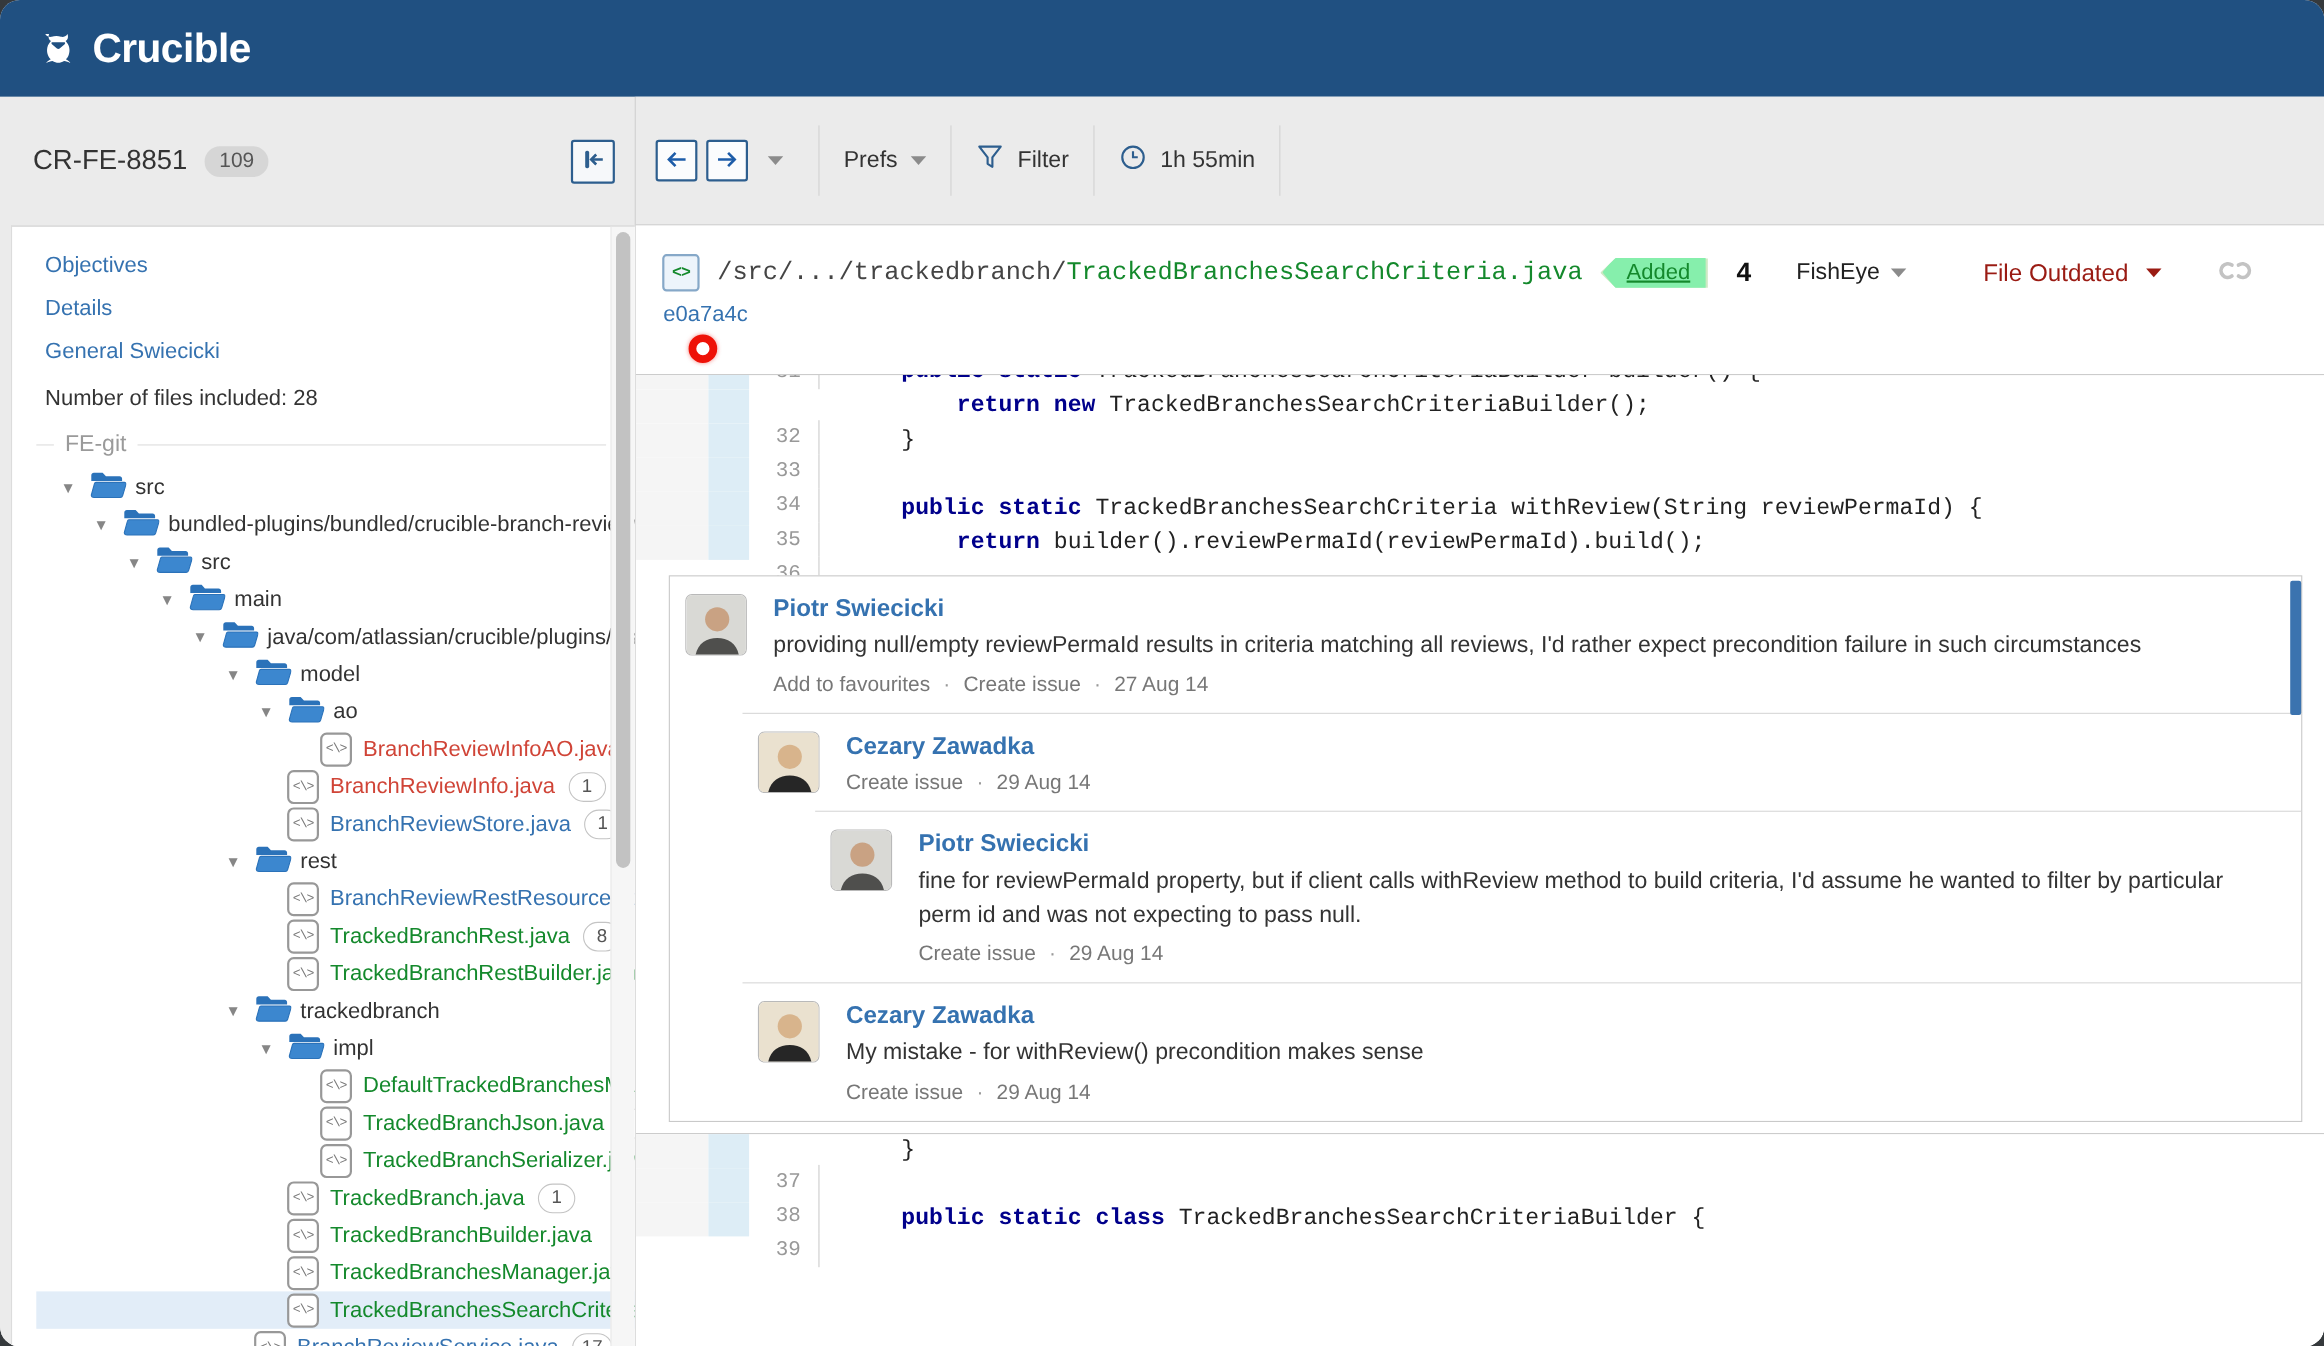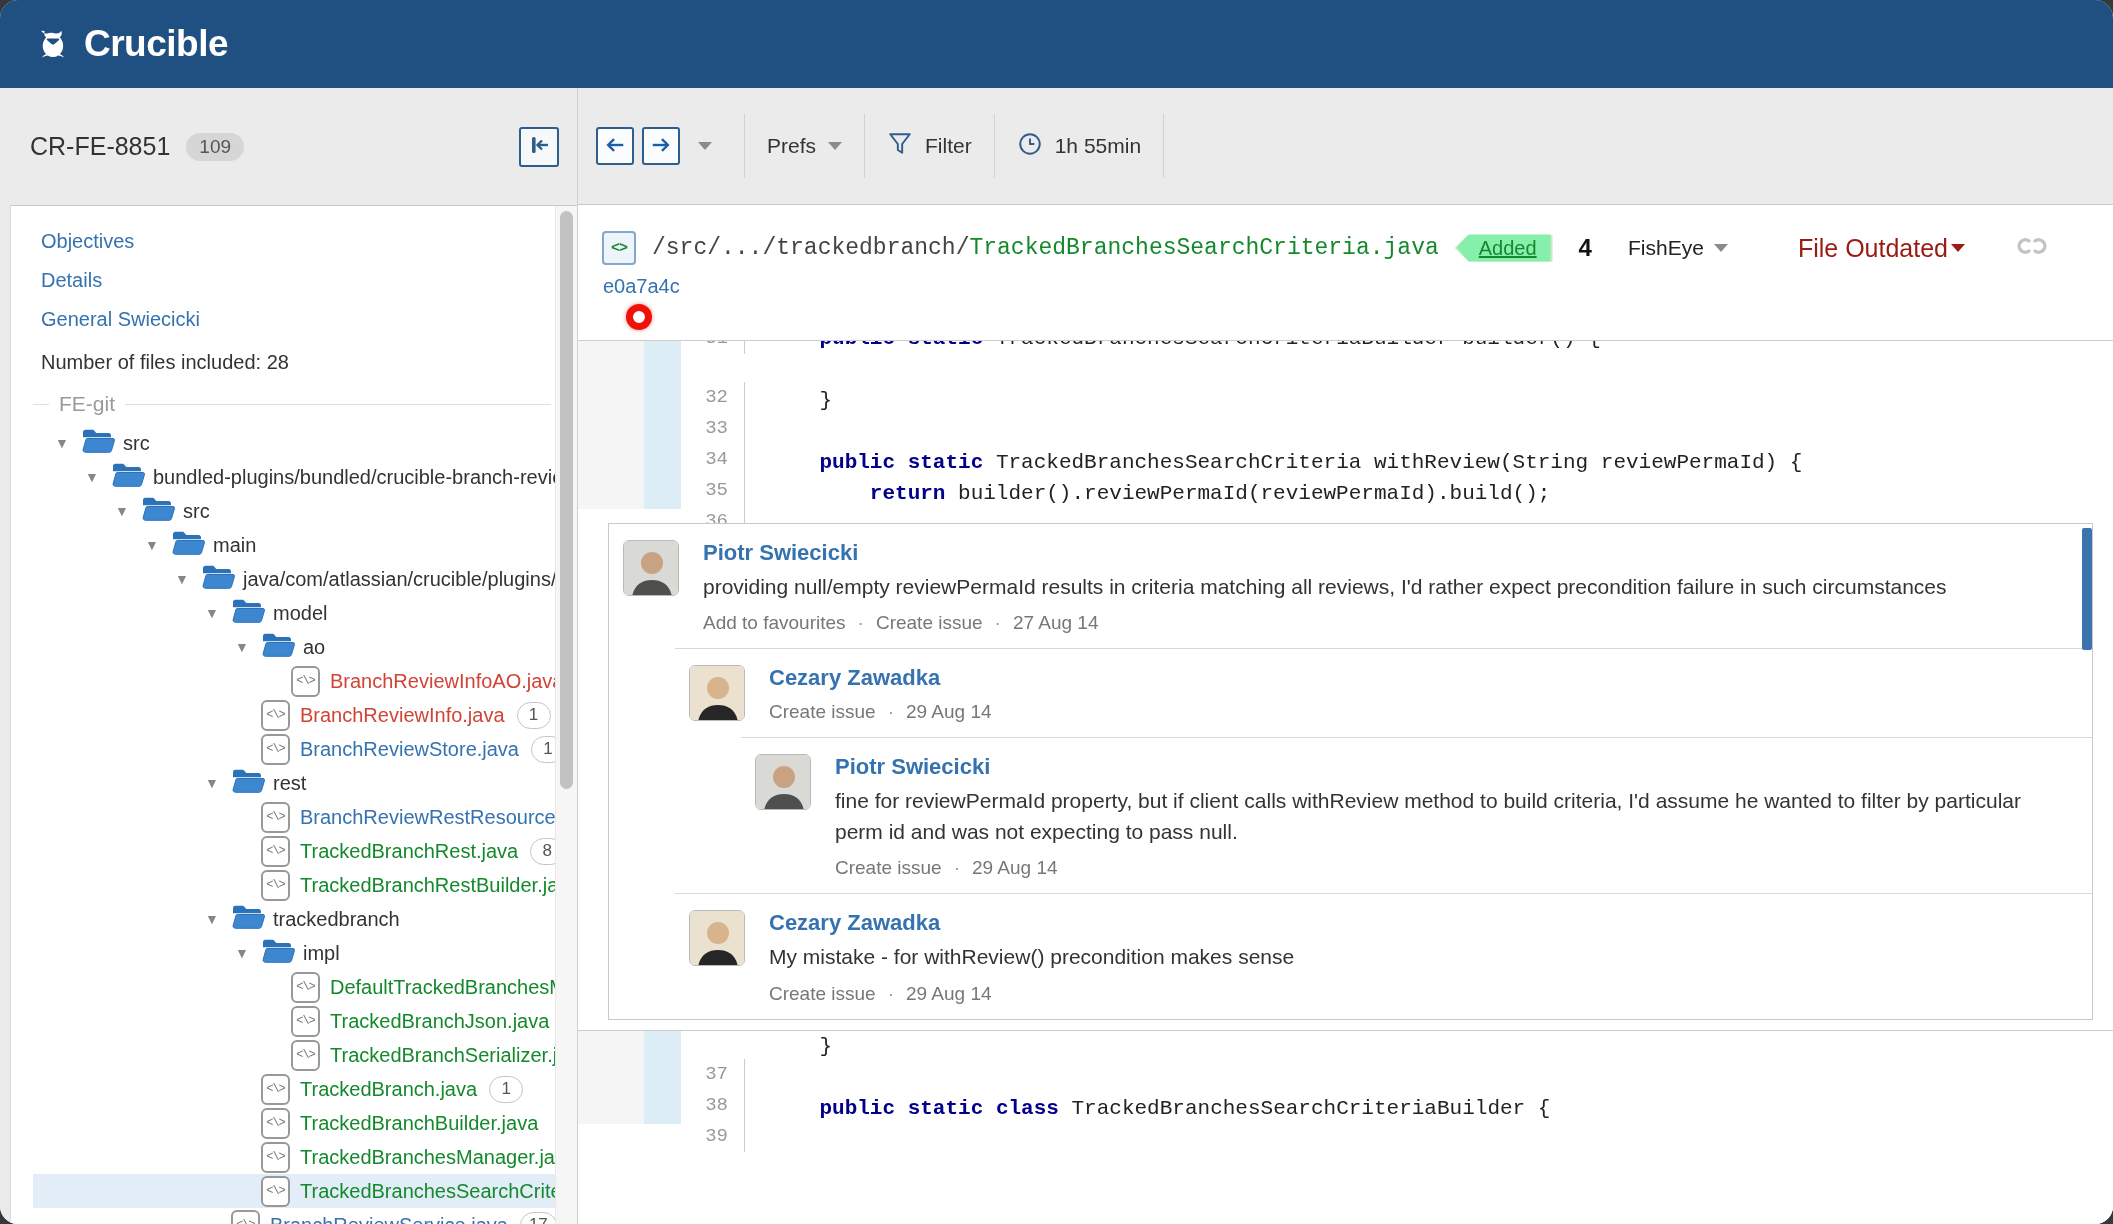--- a/index.html
+++ b/index.html
@@ -55,21 +55,21 @@
 
   .file-header { display:flex; align-items:center; margin:26px 24px 0 24px; }
   .fh-icon { width:34px; height:34px; border:2px solid #86a8c8; background:#edf4fb; border-radius:4px; color:#14892c; font-family:"Liberation Mono", monospace; font-size:15px; font-weight:bold; display:flex; align-items:center; justify-content:center; letter-spacing:-1px; }
   .fh-path { font-family:"Liberation Mono", monospace; font-size:23px; color:#444; margin-left:16px; white-space:nowrap; }
   .fh-path .fname { color:#14892c; }
   .added-badge { margin-left:16px; background:#cfe8c4; clip-path:polygon(14px 0, 100% 0, 100% 100%, 14px 100%, 0 50%); padding:2px; display:inline-block; }
   .added-badge .in { background:#86efac; clip-path:polygon(13px 0, 100% 0, 100% 100%, 13px 100%, 0 50%); color:#14892c; font-size:20px; padding:5px 14px 5px 22px;text-decoration:underline; }
   .fh-count { font-size:24px; font-weight:bold; color:#111; margin-left:26px; }
   .fh-spacer { flex:1; }
   .fh-fisheye { display:flex; align-items:center; gap:10px; font-size:21px; color:#222; cursor:pointer; }
-  .fh-outdated { display:flex; align-items:center; gap:3px; font-size:25px; color:#9a1b13; margin-left:70px; cursor:pointer; }
+  .fh-outdated { display:flex; align-items:center; gap:16px; font-size:22px; color:#9a1b13; margin-left:70px; cursor:pointer; }
   .fh-outdated .caret { border-top-color:#9a1b13; }
   .fh-link { margin:0 42px 0 52px; cursor:pointer; }
   .rev-row { margin:10px 0 0 25px; }
   .rev-link { color:#3572b0; font-size:20px; text-decoration:none; cursor:pointer; }
   .rev-dot { width:26px; height:26px; border:7px solid #ee1208; border-radius:50%; background:#fff; margin:6px 0 0 48px; box-shadow:0 0 4px rgba(238,18,8,.5); }
 
   
   .code-block { border-top:1px solid #ccc; margin-top:10px; }
   .code-row { display:flex; height:31px; }
   .code-row.clip { height:13px; overflow:hidden; }
@@ -362,20 +362,21 @@
             <div class="code-row clip">
               <span class="cg1"></span>
               <span class="cg2"></span>
               <span class="cnum">31</span>
               <span class="ccode"><span>    </span><span class="kw">public</span><span> </span><span class="kw">static</span><span> TrackedBranchesSearchCriteriaBuilder builder() {</span></span>
             </div>
             <div class="code-row">
               <span class="cg1"></span>
               <span class="cg2"></span>
               <span class="cnum">32</span>
+              <span class="ccode"><span>        </span><span class="kw">return</span><span> </span><span class="kw">new</span><span> TrackedBranchesSearchCriteriaBuilder();</span></span>
             </div>
             <div class="code-row">
               <span class="cg1"></span>
               <span class="cg2"></span>
               <span class="cnum">33</span>
               <span class="ccode"><span>    }</span></span>
             </div>
             <div class="code-row">
               <span class="cg1"></span>
               <span class="cg2"></span>

